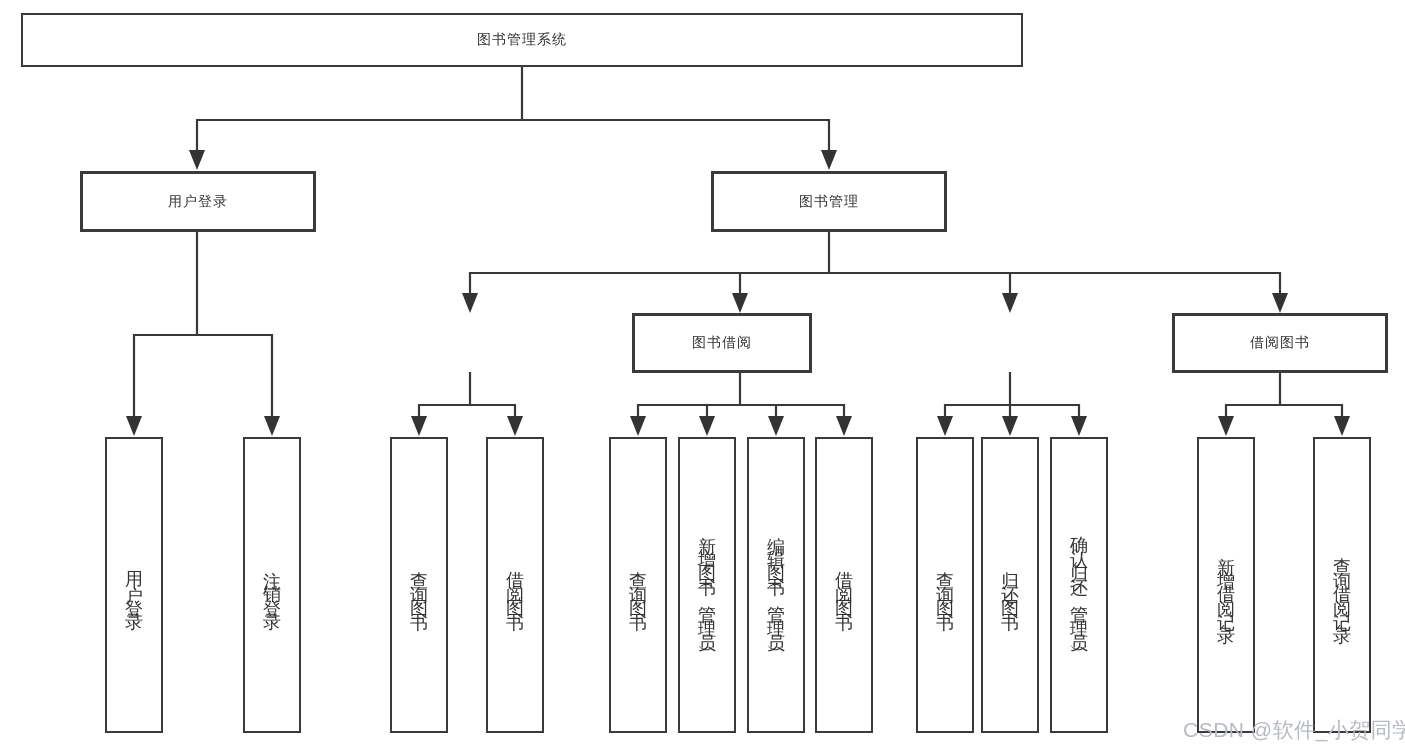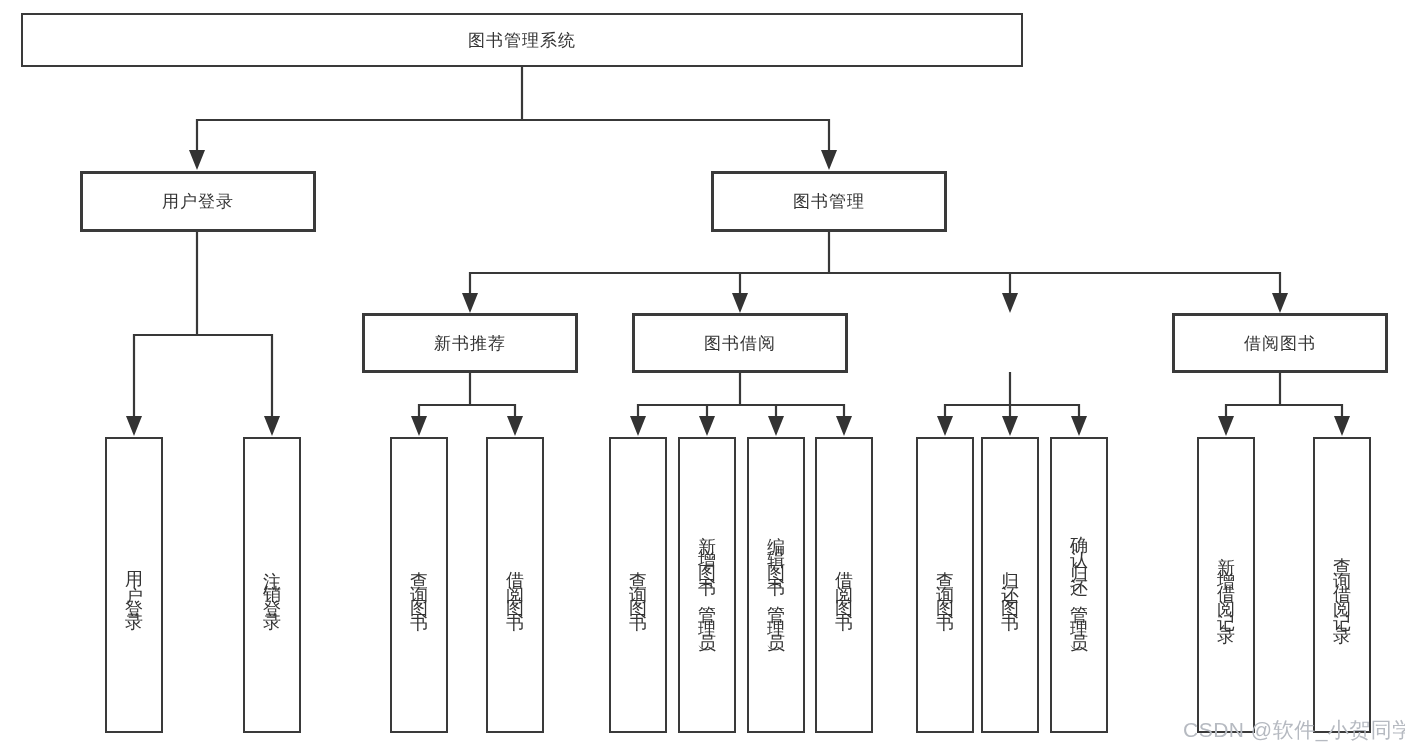--- a/index.html
+++ b/index.html
@@ -31,21 +31,21 @@
     border: 3px solid #3a3a3a;
     box-sizing: border-box;
     display: flex;
     align-items: center;
     justify-content: center;
     z-index: 2;
   }
   .node.root { border-width: 2.5px; }
   .node.leaf { border-width: 2.5px; }
   .h-label {
-    font-size: 17px;
+    font-size: 14px;
     letter-spacing: 1px;
     white-space: nowrap;
   }
   .v-label {
     writing-mode: vertical-lr;
     text-orientation: mixed;
     font-size: 18px;
     line-height: 1;
     letter-spacing: 14px;
   }
@@ -112,24 +112,21 @@
     <span class="h-label">图书管理系统</span>
   </div>
 
   <div class="node" style="left:80px; top:171px; width:236px; height:61px;">
     <span class="h-label">用户登录</span>
   </div>
   <div class="node" style="left:711px; top:171px; width:236px; height:61px;">
     <span class="h-label">图书管理</span>
   </div>
 
-  <div class="node" style="left:362px; top:313px; width:216px; height:60px;">
-    <span class="h-label">新书推荐</span>
-  </div>
-  <div class="node" style="left:632px; top:313px; width:216px; height:60px;">
+  <div class="node" style="left:632px; top:313px; width:180px; height:60px;">
     <span class="h-label">图书借阅</span>
   </div>
   <div class="node" style="left:1172px; top:313px; width:216px; height:60px;">
     <span class="h-label">借阅图书</span>
   </div>
 
   <div class="node leaf" style="left:105px; top:437px; width:58px; height:296px;">
     <span class="v-label">用户登录</span>
   </div>
   <div class="node leaf" style="left:243px; top:437px; width:58px; height:296px;">

